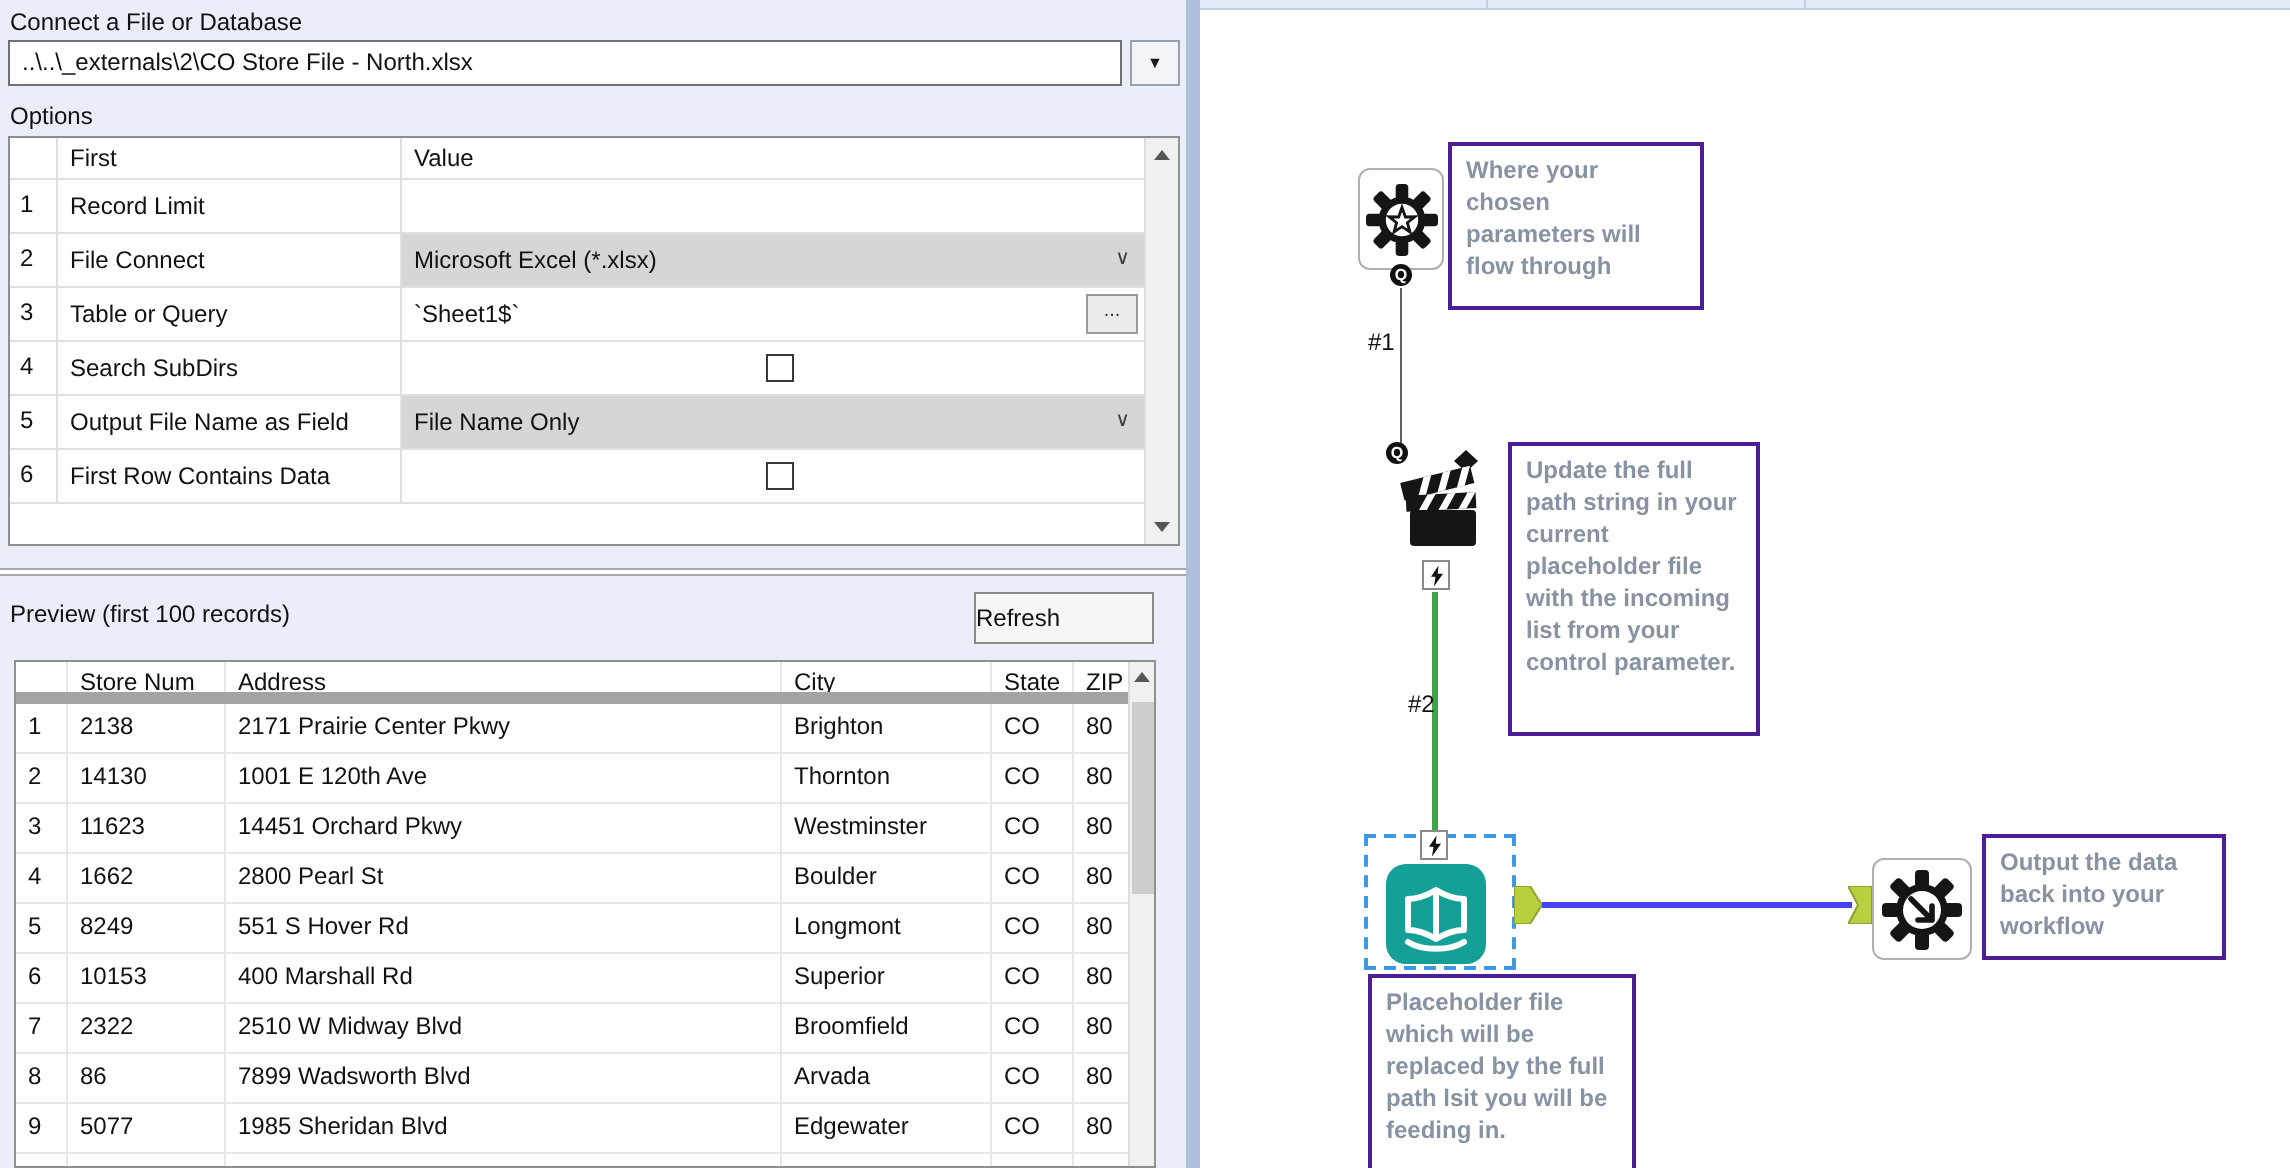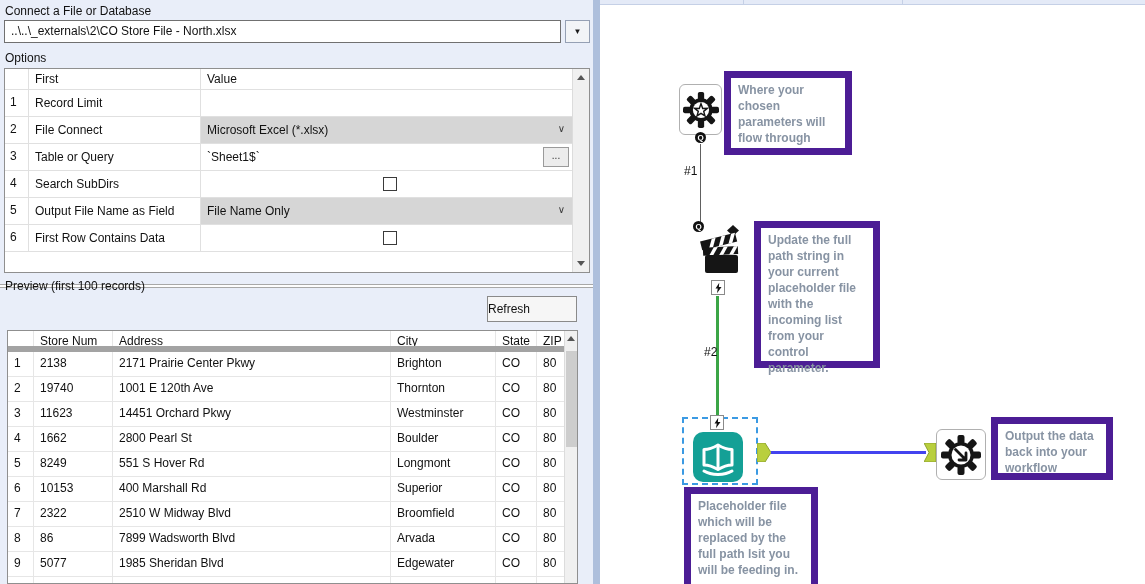--- a/index.html
+++ b/index.html
@@ -36,21 +36,21 @@
   
   .vscroll { position:absolute; top:0; right:0; background:#f0f0f0; }
   #og-scroll { width:17px; height:100%; border-left:1px solid #dcdcdc; }
   .scroll-arrow { position:absolute; left:0; width:100%; height:17px; display:flex; align-items:center; justify-content:center; }
   .tri-up { width:0; height:0; border-left:4px solid transparent; border-right:4px solid transparent; border-bottom:5px solid #555; }
   .tri-down { width:0; height:0; border-left:4px solid transparent; border-right:4px solid transparent; border-top:5px solid #555; }
 
   
   #h-splitter { position:absolute; left:0; top:284px; width:593px; height:4px;
                 border-top:1px solid #a8a8a8; border-bottom:1px solid #a8a8a8; background:#fdfdfd; }
-  #preview-label { top:279px; }
+  #preview-label { top:300px; }
   #refresh-btn { position:absolute; left:487px; top:296px; width:90px; height:26px; background:#f6f6f6;
                  border:1px solid #8a8a8a; text-align:left; line-height:24px; color:#111; cursor:pointer; }
 
   
   #preview-table { position:absolute; left:7px; top:330px; width:571px; height:254px; background:#fff;
                    border:1px solid #8f8f8f; overflow:hidden; }
   .pt-row { display:flex; width:558px; border-bottom:1px solid #e6e6e6; }
   .pt-header { height:21px; border-bottom:6px solid #a3a3a3; }
   .pt-data { height:25px; }
   .pt-cell { padding:4px 0 0 6px; white-space:nowrap; overflow:hidden; border-right:1px solid #e6e6e6; }
@@ -67,21 +67,21 @@
   
   #v-splitter { position:absolute; left:593px; top:0; width:7px; height:584px; background:#aebfdc; }
 
   
   #canvas { position:absolute; left:600px; top:0; width:545px; height:584px; background:#fff; overflow:hidden; }
   #canvas-top-strip { position:absolute; left:0; top:0; width:545px; height:5px; background:#e4eaf7; border-bottom:1px solid #c5d0e6; }
   .strip-div { position:absolute; top:0; width:1px; height:5px; background:#c5d0e6; }
 
   .tool-box { position:absolute; background:#fff; border:1px solid #b0b0b0; border-radius:6px;
               display:flex; align-items:center; justify-content:center; cursor:pointer; }
-  .annotation { position:absolute; background:#fff; border:7px solid #4c1d95; padding:4px 7px;
+  .annotation { position:absolute; background:#fff; border:2px solid #4c1d95; padding:4px 7px;
                 font-weight:bold; color:#8793a3; line-height:16px; font-size:12px; }
   .conn-label { position:absolute; color:#111; font-size:12px; }
   .q-badge { position:absolute; width:11px; height:11px; border-radius:50%; background:#111; color:#fff;
              font-size:8px; font-weight:bold; text-align:center; line-height:11px; }
   .bolt-badge { position:absolute; width:14px; height:15px; background:#fff; border:1px solid #8a8a8a;
                 display:flex; align-items:center; justify-content:center; }
   .connector { position:absolute; }
   .anchor { position:absolute; }
   #selection-rect { position:absolute; border:2px dashed #3b9ae3; background:transparent; }
   .icon-plain { position:absolute; }
@@ -170,21 +170,21 @@
           <div class="pt-row pt-data">
             <div class="pt-cell c0">1</div>
             <div class="pt-cell c1">2138</div>
             <div class="pt-cell c2">2171 Prairie Center Pkwy</div>
             <div class="pt-cell c3">Brighton</div>
             <div class="pt-cell c4">CO</div>
             <div class="pt-cell c5">80</div>
           </div>
           <div class="pt-row pt-data">
             <div class="pt-cell c0">2</div>
-            <div class="pt-cell c1">19740</div>
+            <div class="pt-cell c1">14130</div>
             <div class="pt-cell c2">1001 E 120th Ave</div>
             <div class="pt-cell c3">Thornton</div>
             <div class="pt-cell c4">CO</div>
             <div class="pt-cell c5">80</div>
           </div>
           <div class="pt-row pt-data">
             <div class="pt-cell c0">3</div>
             <div class="pt-cell c1">11623</div>
             <div class="pt-cell c2">14451 Orchard Pkwy</div>
             <div class="pt-cell c3">Westminster</div>

